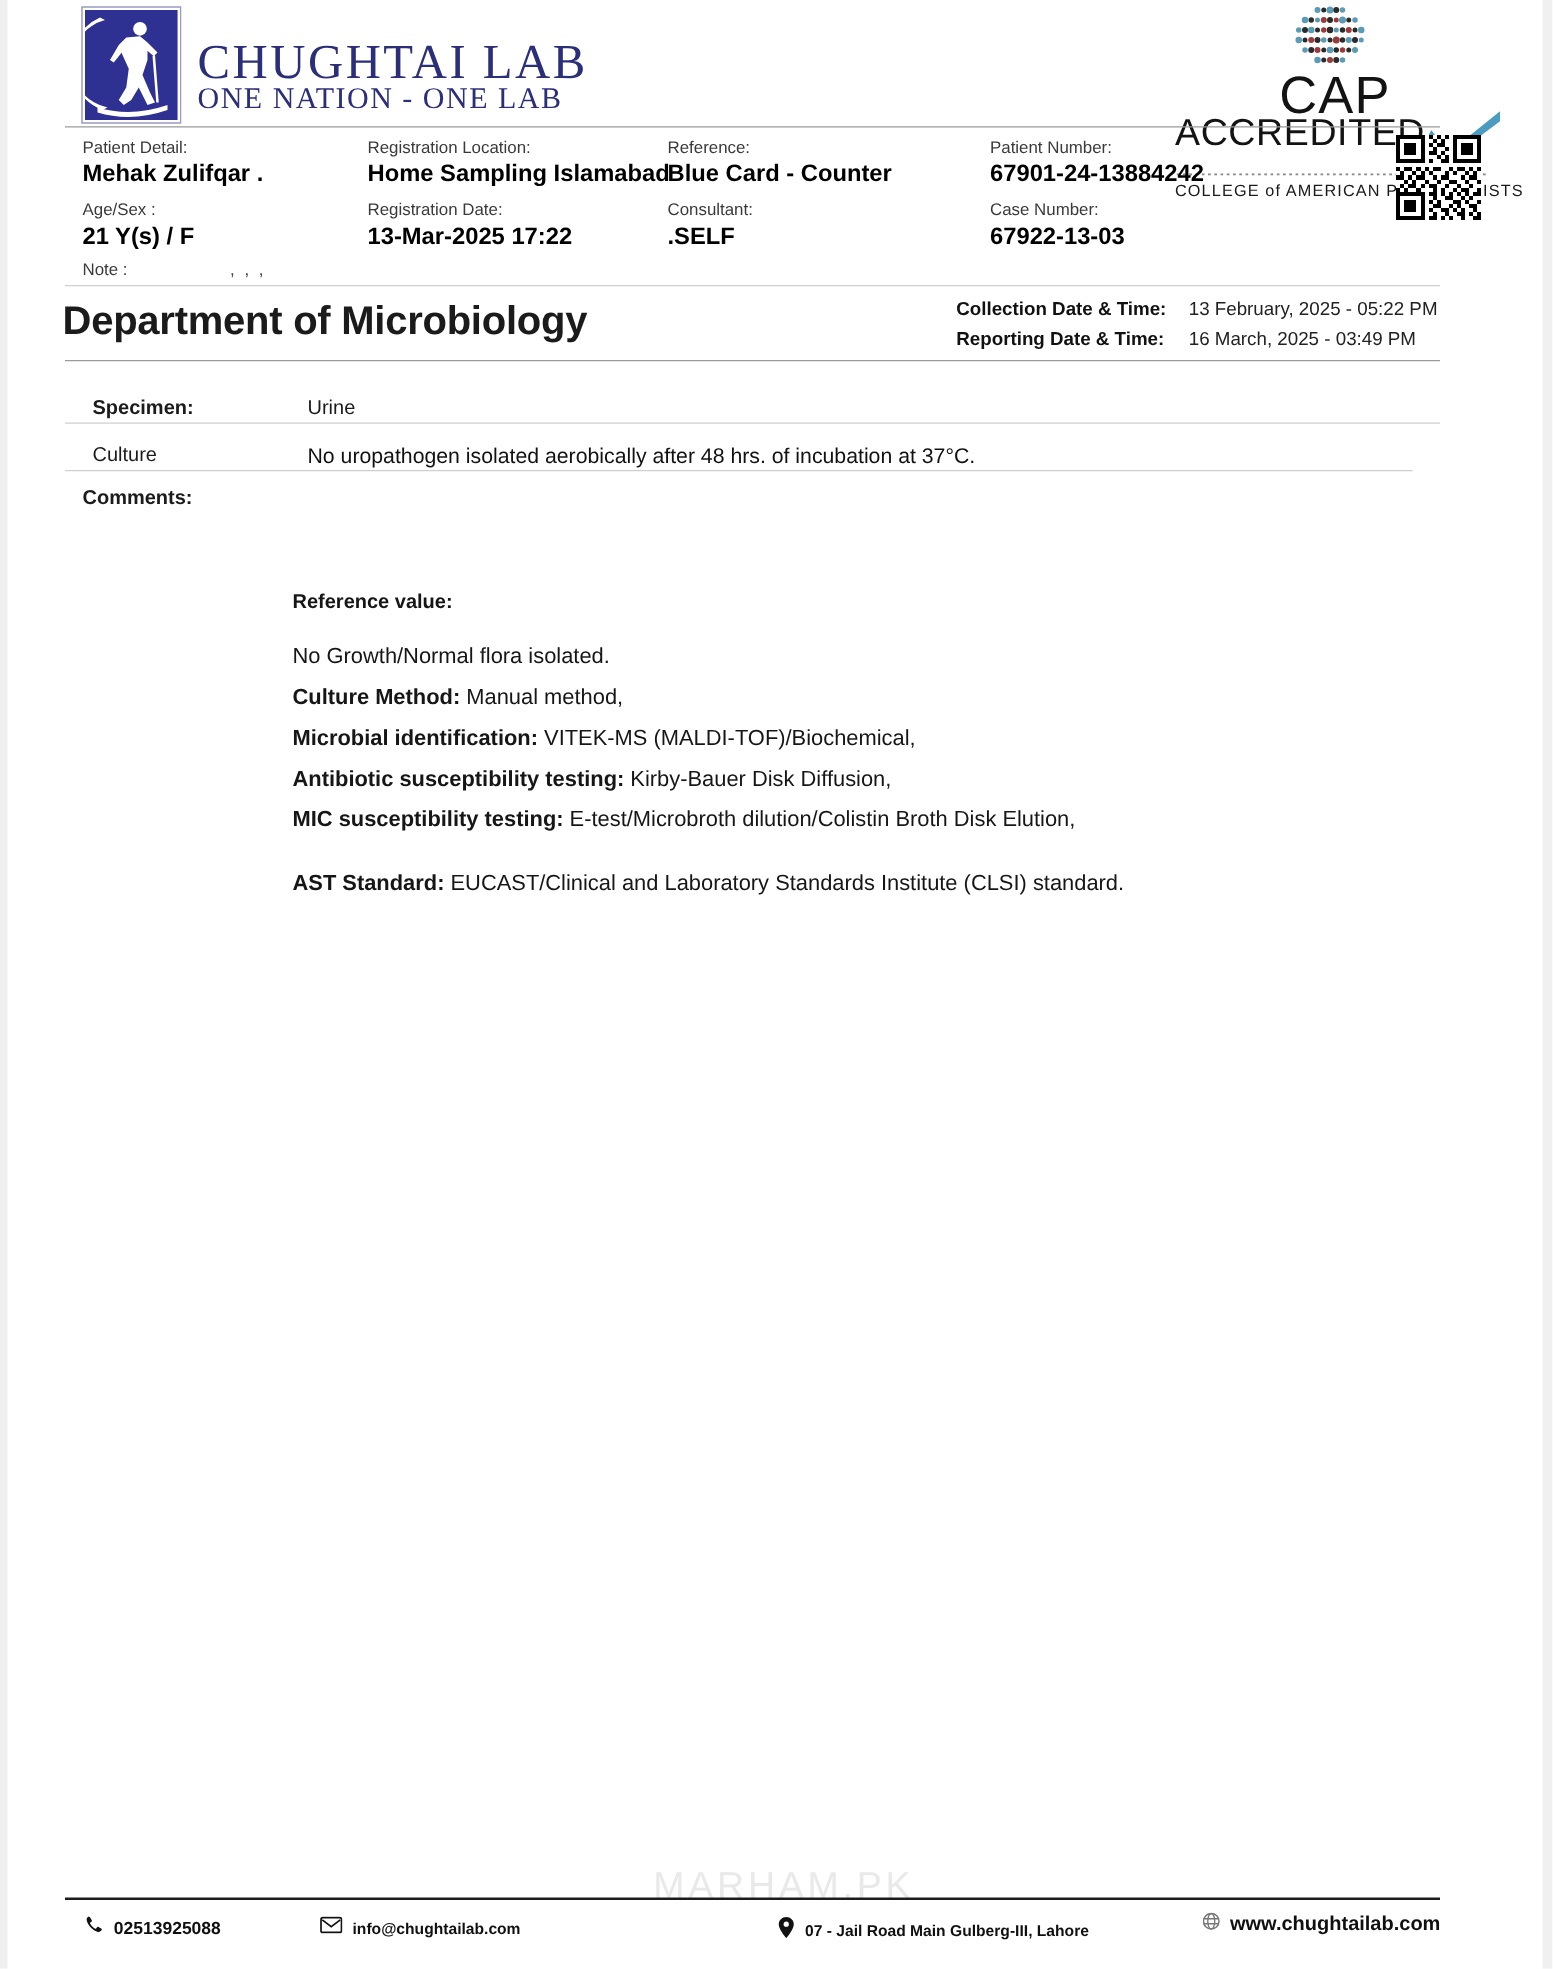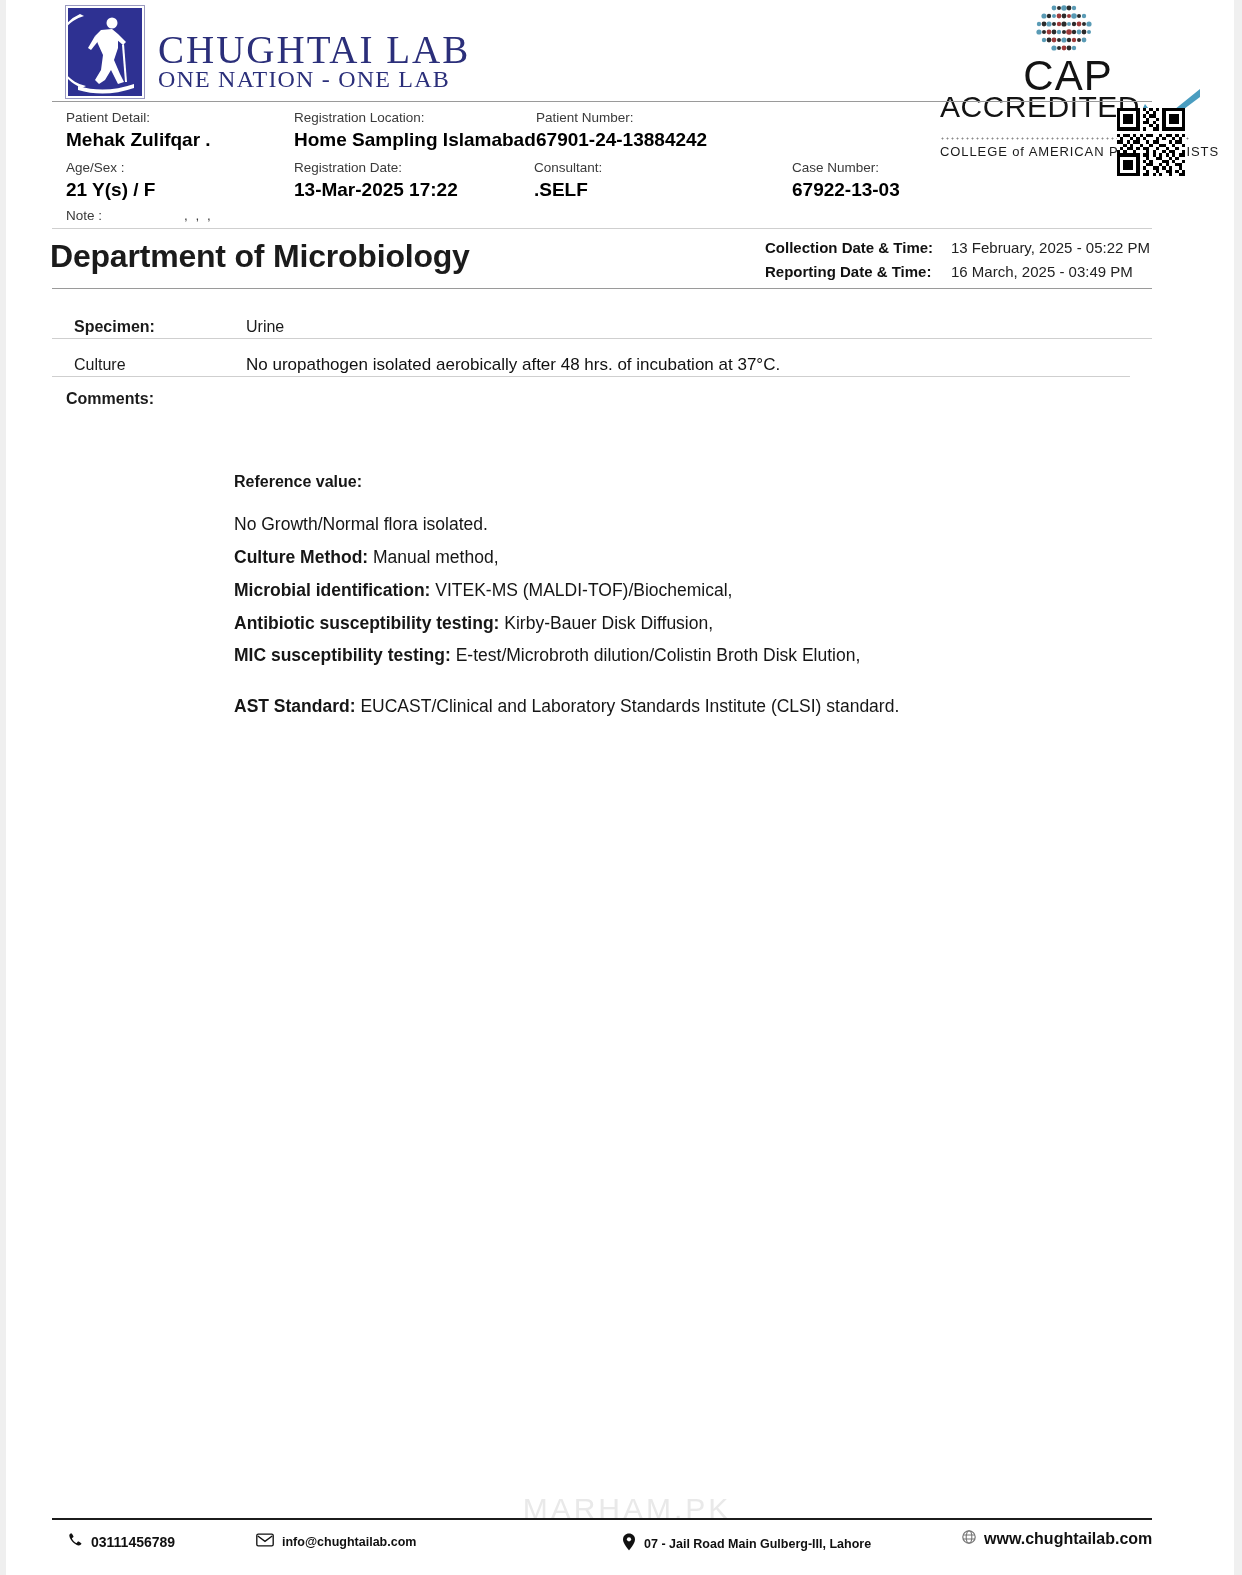--- a/index.html
+++ b/index.html
@@ -416,20 +416,24 @@
 
   <div class="info">
     <div class="info-row">
       <div class="col-a">
         <div class="lbl">Patient Detail:</div>
         <div class="val">Mehak Zulifqar .</div>
       </div>
       <div class="col-b">
         <div class="lbl">Registration Location:</div>
         <div class="val">Home Sampling Islamabad</div>
+      </div>
+      <div class="col-c" style="padding-left:18px;">
+        <div class="lbl">Reference:</div>
+        <div class="val">Blue Card - Counter</div>
       </div>
       <div class="col-d" style="padding-left:20px;">
         <div class="lbl">Patient Number:</div>
         <div class="val">67901-24-13884242</div>
       </div>
     </div>
     <div class="info-row info-row-2">
       <div class="col-a">
         <div class="lbl">Age/Sex :</div>
         <div class="val">21 Y(s) / F</div>
@@ -627,21 +631,21 @@
 
   <div class="footer-rule"></div>
   <div class="footer">
 
     <div class="fitem f-phone">
       <span>
         <svg width="15" height="15" viewBox="0 0 16 16" xmlns="http://www.w3.org/2000/svg">
           <path d="M3.2 1.2 C2.2 1.6 1.2 2.8 1.4 4 C1.9 8.2 6.6 13.3 11.1 14.4 C12.3 14.7 13.6 13.9 14.2 12.9 C14.5 12.4 14.3 11.9 13.8 11.6 L11.5 10.2 C11.1 10 10.6 10.1 10.3 10.5 L9.5 11.5 C9.3 11.8 9 11.9 8.7 11.7 C7 10.8 5.2 9 4.3 7.2 C4.1 6.9 4.2 6.6 4.5 6.4 L5.5 5.7 C5.9 5.4 6 4.9 5.8 4.5 L4.4 2.2 C4.1 1.6 3.7 1.4 3.2 1.2 Z" fill="#111111"></path>
         </svg>
       </span>
-      <span class="ftext">03111456789</span>
+      <span class="ftext">02513925088</span>
     </div>
 
     <div class="fitem f-mail">
       <span>
         <svg width="18" height="14" viewBox="0 0 20 15" xmlns="http://www.w3.org/2000/svg">
           <rect x="0.9" y="0.9" width="18.2" height="13.2" rx="1.6" fill="#ffffff" stroke="#111111" stroke-width="1.5"></rect>
           <path d="M2 3 L10 9 L18 3" fill="none" stroke="#111111" stroke-width="1.5"></path>
         </svg>
       </span>
       <span class="ftext-sm">info@chughtailab.com</span>

